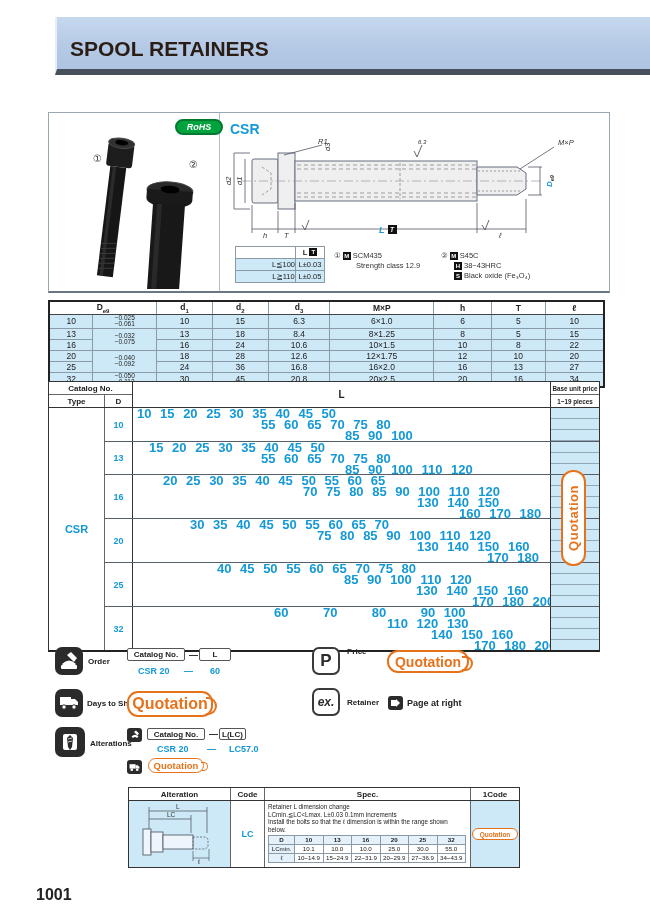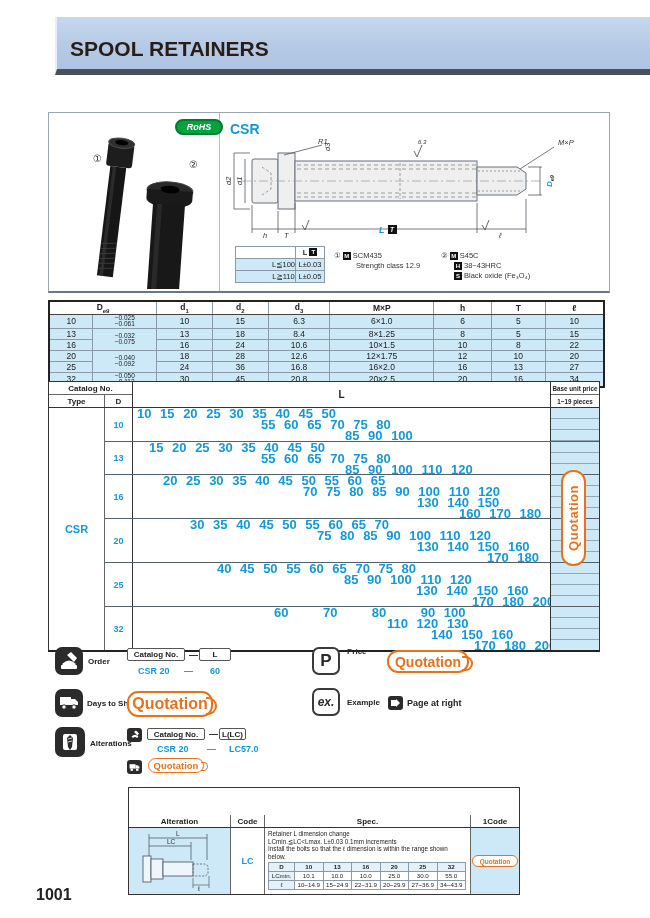--- a/index.html
+++ b/index.html
@@ -99,21 +99,21 @@
 .q-badge:after { content:""; position:absolute; right:-6px; top:20%; width:9px; height:60%;
   border:2px solid #e6731c; border-left:none; border-radius:0 12px 12px 0; }
 .q-big { font-size:16px; } .q-mid { font-size:14px; } .q-small { font-size:9.5px; border-width:1.5px; }
 .q-small:after { right:-5px; width:6px; border-width:1.5px; }
 .pageref { position:absolute; font-size:9px; font-weight:bold; color:#222; }
 .mini-icon { position:absolute; width:15px; height:14px; background:#2b2b2b; border-radius:3px;
   display:flex; align-items:center; justify-content:center; color:#fff; }
 
 
 .alttab { position:absolute; left:128px; top:787px; width:392px; border:1.5px solid #333; background:#fff; font-size:7px; }
-.at-header { display:flex; height:13px; font-weight:bold; font-size:8px; border-bottom:1.5px solid #333;margin-top:27px; }
+.at-header { display:flex; height:13px; font-weight:bold; font-size:8px; border-bottom:1.5px solid #333; }
 .at-header div { display:flex; align-items:center; justify-content:center; border-right:1px solid #666; }
 .at-header div:last-child { border-right:none; }
 .at-c1 { width:102px; } .at-c2 { width:34px; } .at-c3 { width:206px; } .at-c4 { flex:1; }
 .at-body { display:flex; height:66px; }
 .at-body > div { border-right:1px solid #666; }
 .at-body > div:last-child { border-right:none; }
 .at-alter { width:102px; background:#cde8f6; position:relative; }
 .at-code { width:34px; display:flex; align-items:center; justify-content:center;
   color:#1499d6; font-weight:bold; font-size:9px; }
 .at-spec { width:206px; padding:2px 3px; font-size:6.3px; line-height:7.5px; color:#222; }
@@ -480,21 +480,21 @@
       <span>Quotation</span>
     </div>
 
   <div class="icon-outline" style="left:312px; top:647px; font-size:17px;">P</div>
   <div class="slabel" style="left:347px; top:647px;">Price</div>
   <div class="q-badge q-mid" style="left:387px; top:650px; width:82px; height:23px;">
       <span>Quotation</span>
     </div>
 
   <div class="icon-outline" style="left:312px; top:688px; font-size:12px; font-style:italic;">ex.</div>
-  <div class="slabel" style="left:347px; top:698px;">Example</div>
+  <div class="slabel" style="left:347px; top:698px;">Retainer</div>
   <div class="mini-icon" style="left:388px; top:696px;">
     <svg width="9" height="8" viewBox="0 0 9 8">
         <path d="M0 1 h5 v-1 l4 4 -4 4 v-1 h-5 z" fill="#fff"></path>
       </svg>
   </div>
   <div class="pageref" style="left:407px; top:698px;">Page at right</div>
 
   <div class="icon-box" style="left:55px; top:727px; width:30px; height:30px;">
     <svg width="20" height="20" viewBox="0 0 20 20">
         <rect x="3" y="2" width="14" height="16" rx="2" fill="#fff"></rect>

